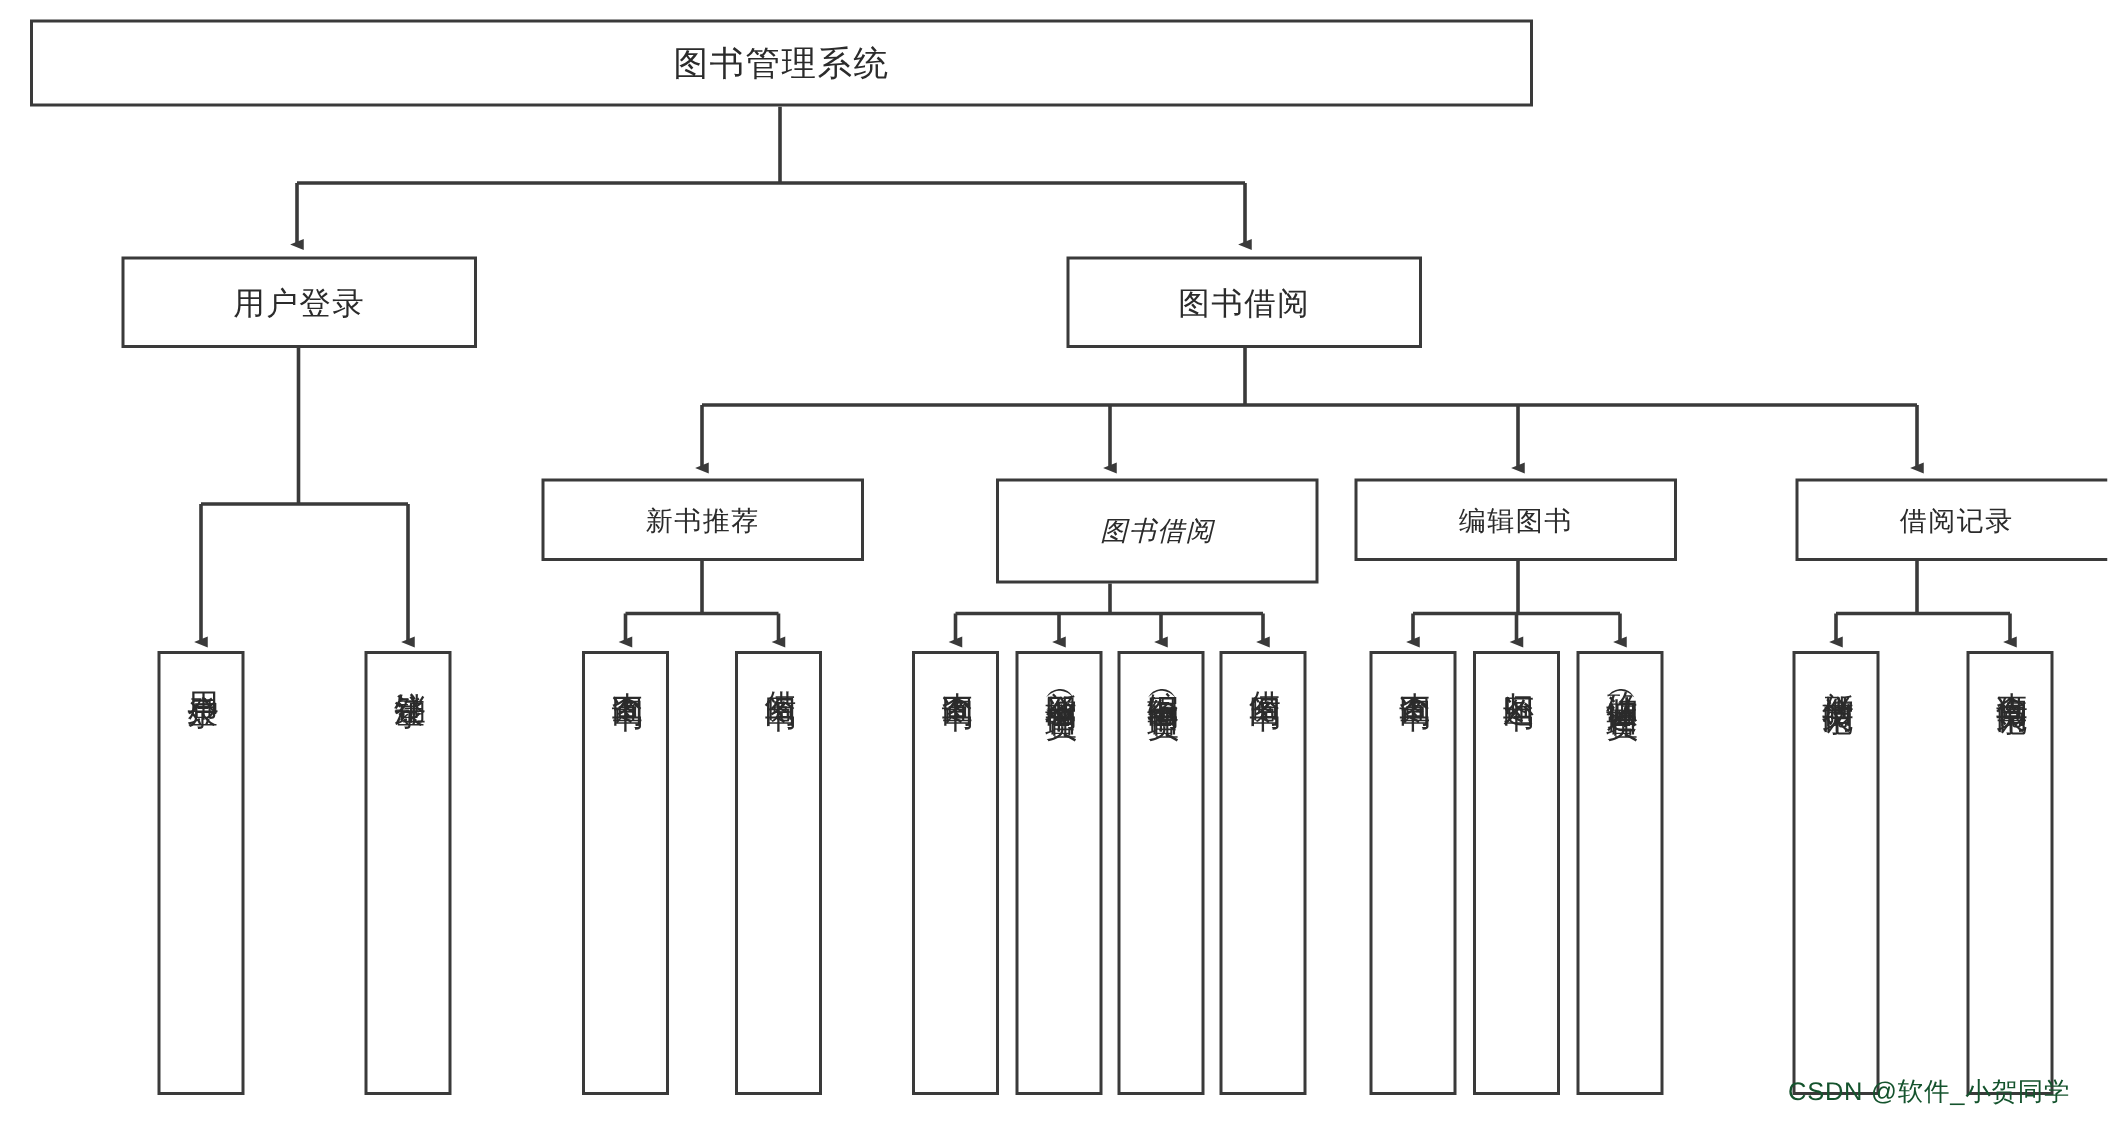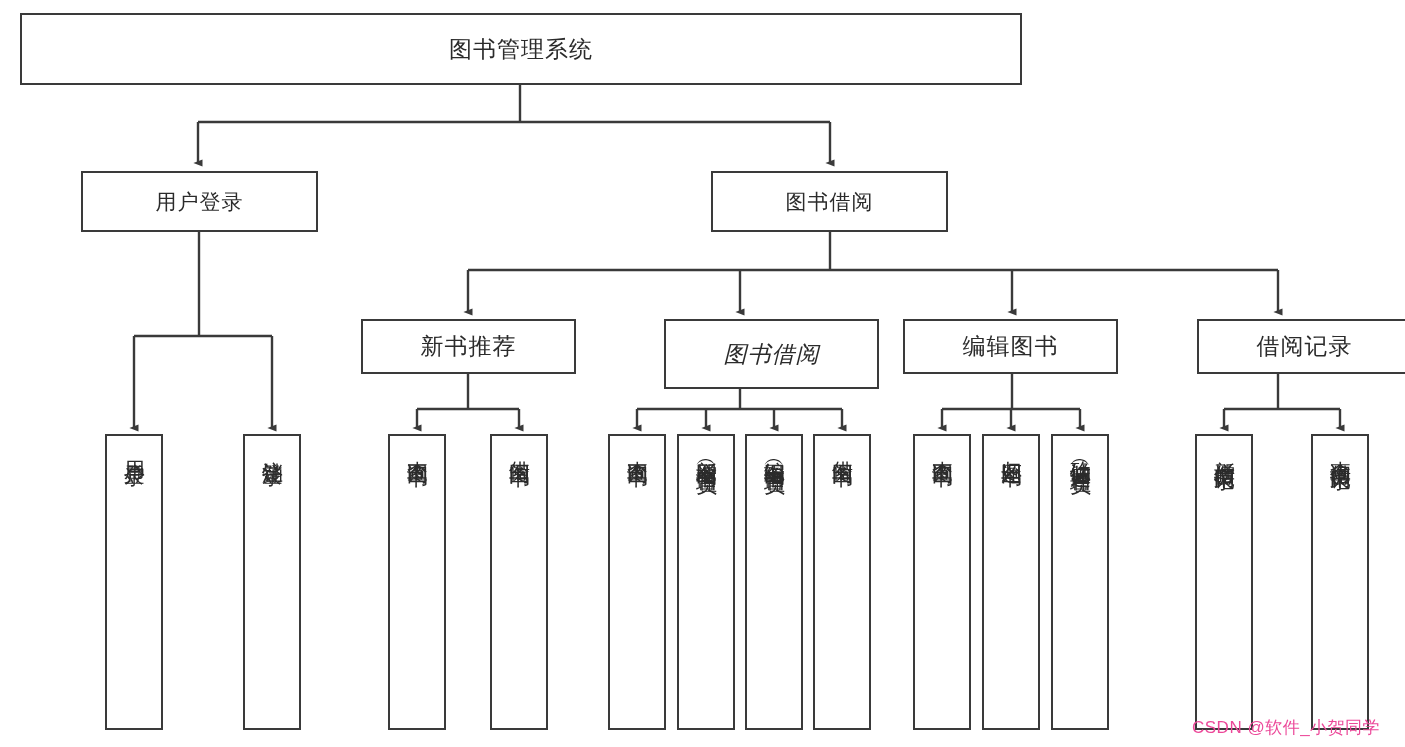--- a/index.html
+++ b/index.html
@@ -39,21 +39,21 @@
   }
   .node-root {
     font-size: 23px;
     letter-spacing: 1px;
   }
   .node-l2 {
     font-size: 21px;
     letter-spacing: 1px;
   }
   .node-l3 {
-    font-size: 23px;
+    font-size: 18px;
     letter-spacing: 1px;
   }
   .node-leaf {
     font-size: 21px;
     align-items: flex-start;
     padding-top: 8px;
   }
   .vtext {
     writing-mode: vertical-rl;
     text-orientation: upright;
@@ -63,21 +63,21 @@
     white-space: nowrap;
     display: block;
   }
   .label {
     display: block;
     white-space: nowrap;
   }
   .watermark {
     position: absolute;
     font-size: 17px;
-    color: #ec4899;
+    color: #14532d;
     letter-spacing: 0.5px;
     white-space: nowrap;
     user-select: none;
   }
 </style>
 </head>
 <body>
 
 <div id="canvas">
 
@@ -125,21 +125,21 @@
       <path d="M1011,409 L1011,428" marker-end="url(#arrow)"></path>
       <path d="M1080,409 L1080,428" marker-end="url(#arrow)"></path>
 
       <path d="M1278,374 L1278,409"></path>
       <path d="M1224,409 L1340,409"></path>
       <path d="M1224,409 L1224,428" marker-end="url(#arrow)"></path>
       <path d="M1340,409 L1340,428" marker-end="url(#arrow)"></path>
     </g>
   </svg>
 
-  <div class="node node-root" style="left:20px; top:13px; width:1002px; height:72px;">
+  <div class="node node-root" style="left:20px; top:13px; width:1002px; height:58px;">
     <span class="label">图书管理系统</span>
   </div>
 
   <div class="node node-l2" style="left:81px; top:171px; width:237px; height:61px;">
     <span class="label">用户登录</span>
   </div>
   <div class="node node-l2" style="left:711px; top:171px; width:237px; height:61px;">
     <span class="label">图书借阅</span>
   </div>
 

